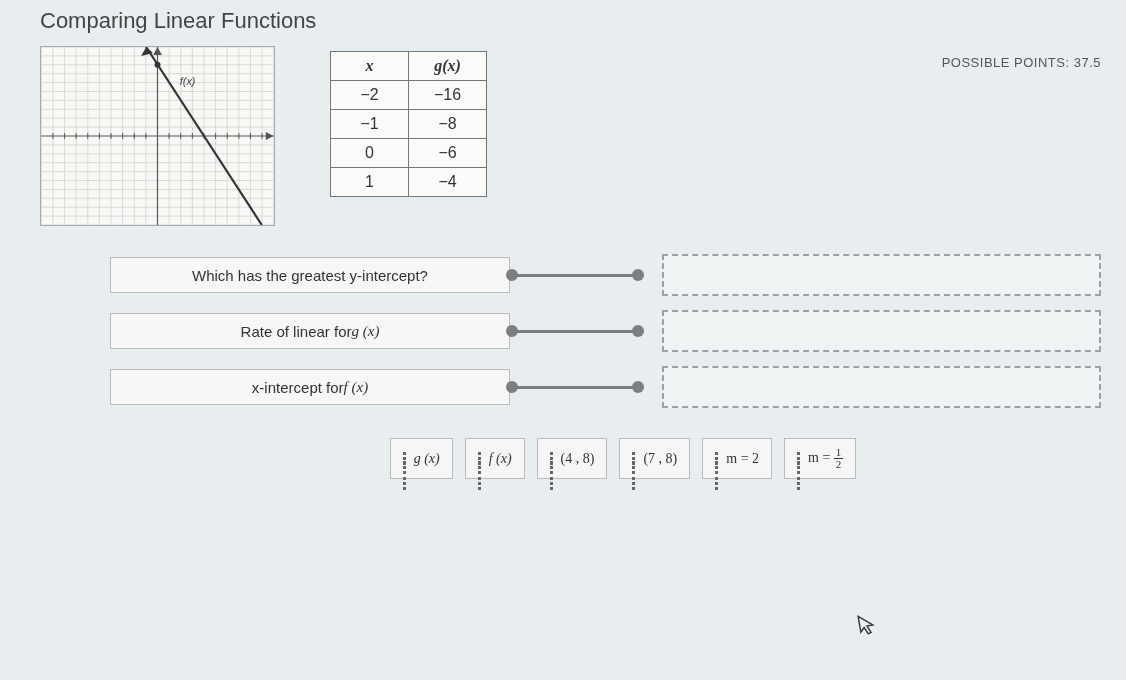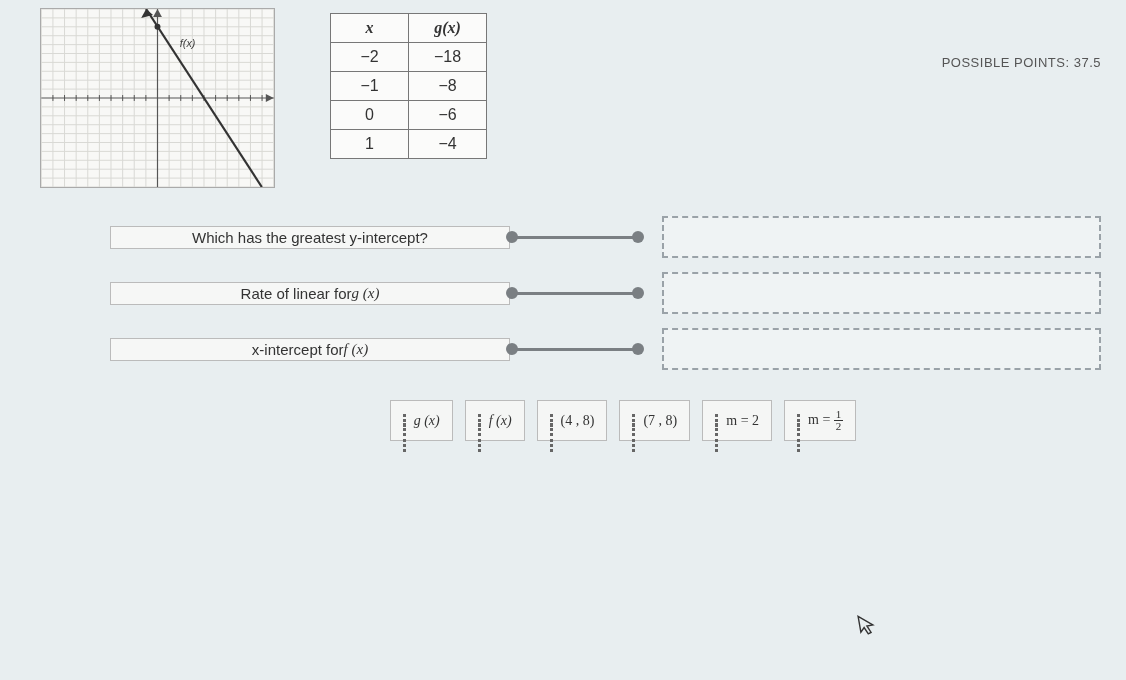--- a/index.html
+++ b/index.html
@@ -68,21 +68,21 @@
     font-family: 'Times New Roman', serif;
   }
   .matching-area { margin-top: 10px; }
   .match-row {
     display: flex;
     align-items: center;
     margin: 10px 0 14px 70px;
   }
   .prompt-box {
     width: 400px;
-    height: 23px;
+    height: 36px;
     border: 1px solid #bbb;
     background: #f6f7f6;
     display: flex;
     align-items: center;
     justify-content: center;
     font-size: 15px;
     color: #333;
   }
   .prompt-box .fn { font-style: italic; font-family: 'Times New Roman', serif; }
   .connector {
@@ -159,20 +159,21 @@
     right: 250px;
     font-size: 18px;
     color: #333;
     transform: rotate(-10deg);
   }
 </style>
 </head>
 <body>
 
 <div class="page">
+  <div class="title">Comparing Linear Functions</div>
   <div class="points">POSSIBLE POINTS: 37.5</div>
 
 
   <div class="refs">
 
     <svg class="graph" viewBox="0 0 235 180">
       <rect x="0" y="0" width="235" height="180" fill="#f8f8f6"></rect>
 
       <g stroke="#d9d9d5" stroke-width="1">
         <line x1="0" y1="0" x2="235" y2="0"></line>
@@ -253,21 +254,21 @@
     </svg>
 
     <table class="data-table">
       <tbody>
           <tr>
         <th>x</th>
         <th>g(x)</th>
       </tr>
       <tr>
         <td>−2</td>
-        <td>−18</td>
+        <td>−16</td>
       </tr>
       <tr>
         <td>−1</td>
         <td>−8</td>
       </tr>
       <tr>
         <td>0</td>
         <td>−6</td>
       </tr>
       <tr>

